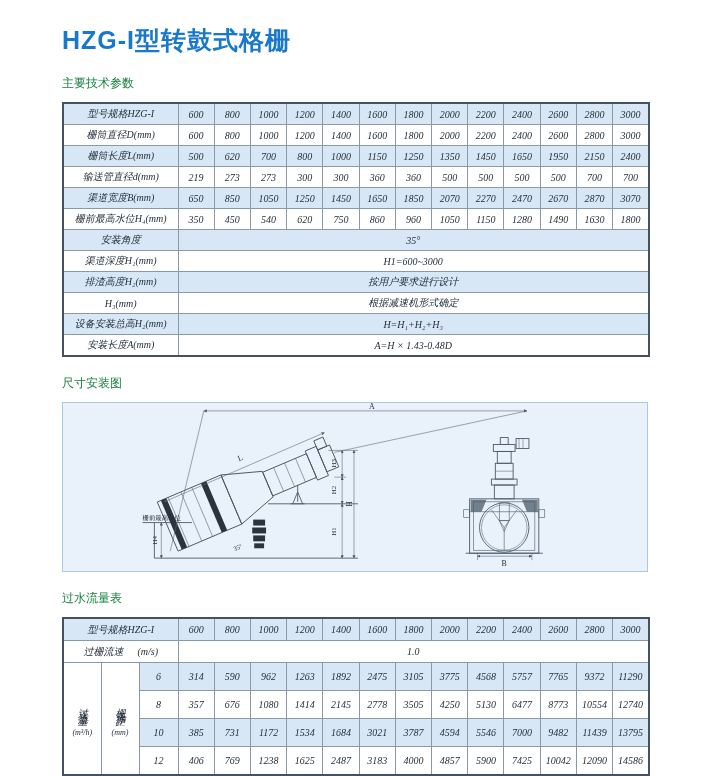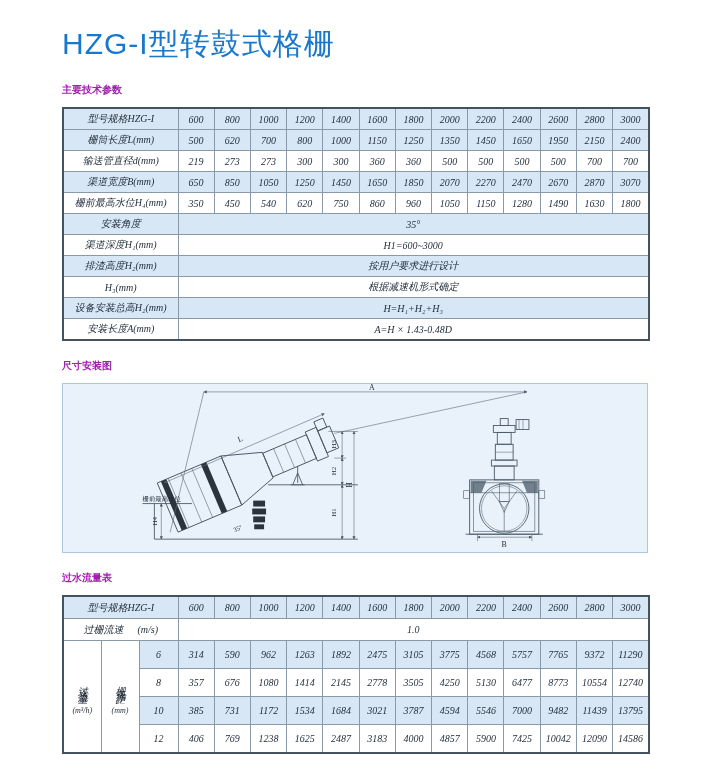--- a/index.html
+++ b/index.html
@@ -1,19 +1,19 @@
 <!DOCTYPE html>
 <html><head>
 <meta charset="utf-8">
 <style>
   html,body{margin:0;padding:0;background:#fff;}
   body{width:709px;height:776px;position:relative;font-family:"Liberation Sans",sans-serif;color:#1f2a36;overflow:hidden;}
   .content{position:absolute;left:62px;top:0;width:586px;}
-  h1.title{margin:24px 0 18px 0;font-size:30px;letter-spacing:1px;color:#1878cc;font-weight:normal;}
-  h2.sect{margin:18px 0 10px 0;font-size:10px;color:#a21caf;font-weight:bold;}
+  h1.title{margin:24px 0 18px 0;font-size:25px;letter-spacing:1px;color:#1878cc;font-weight:bold;}
+  h2.sect{margin:18px 0 10px 0;font-size:12px;color:#15803d;font-weight:normal;}
   table{border-collapse:collapse;table-layout:fixed;width:586px;border:2px solid #44525f;font-style:italic;}
   td{border:1px solid #8a99a8;font-family:"Liberation Serif",serif;font-size:10px;text-align:center;vertical-align:middle;padding:0;color:#1f2a36;overflow:hidden;white-space:nowrap;}
   tr.alt td{background:#d8e7f5;}
   tr.plain td{background:#ffffff;}
   td.wcell{background:#ffffff !important;}
   .spec td{height:20px;}
   .flow td.hrow{height:21px;}
   .flow td.drow{height:27px;}
   .vwrap{display:flex;flex-direction:column;align-items:center;justify-content:center;gap:16px;}
   .vchars{writing-mode:vertical-lr;text-orientation:upright;letter-spacing:3px;font-size:10px;line-height:1;}
@@ -45,20 +45,36 @@
         <col style="width: 36.2308px;">
         <col style="width: 36.2308px;">
         <col style="width: 36.2308px;">
         <col style="width: 36.2308px;">
         <col style="width: 36.2308px;">
         <col style="width: 36.2308px;">
       </colgroup>
     <tbody id="spec-body">
         <tr class="alt">
           <td>型号规格HZG-I</td>
+          <td>600</td>
+          <td>800</td>
+          <td>1000</td>
+          <td>1200</td>
+          <td>1400</td>
+          <td>1600</td>
+          <td>1800</td>
+          <td>2000</td>
+          <td>2200</td>
+          <td>2400</td>
+          <td>2600</td>
+          <td>2800</td>
+          <td>3000</td>
+        </tr>
+        <tr class="plain">
+          <td>栅筒直径D(mm)</td>
           <td>600</td>
           <td>800</td>
           <td>1000</td>
           <td>1200</td>
           <td>1400</td>
           <td>1600</td>
           <td>1800</td>
           <td>2000</td>
           <td>2200</td>
           <td>2400</td>

